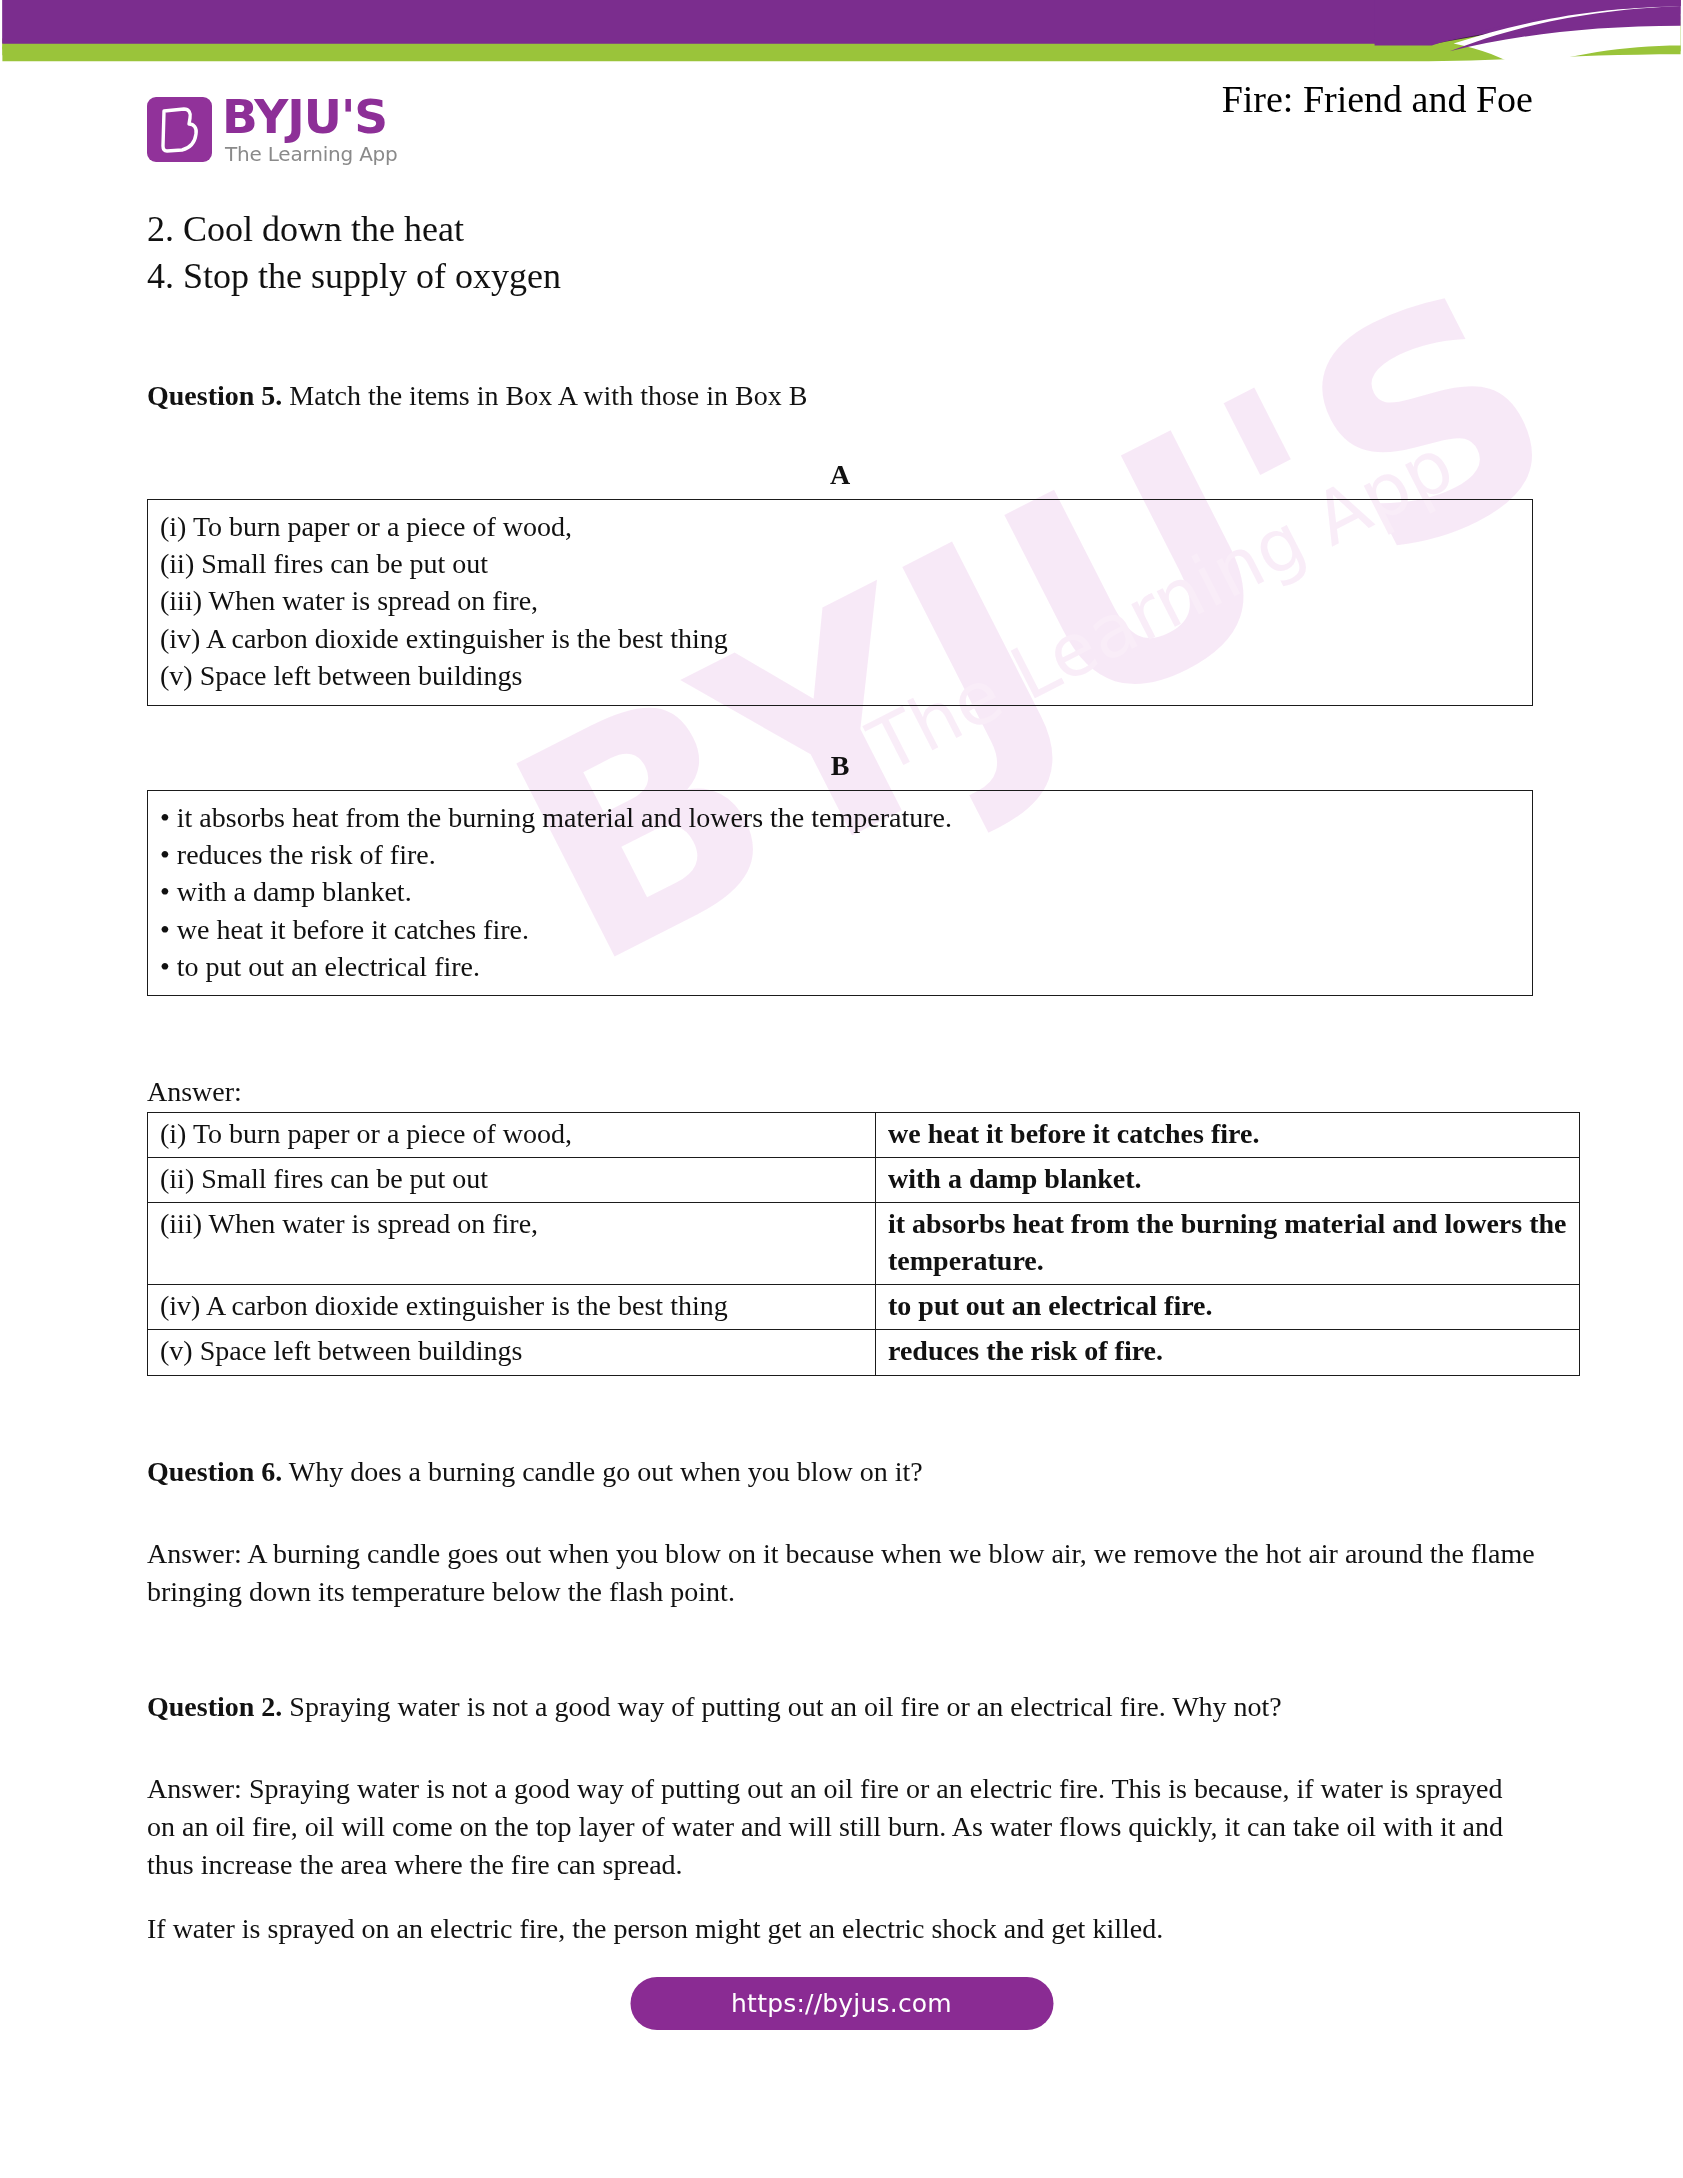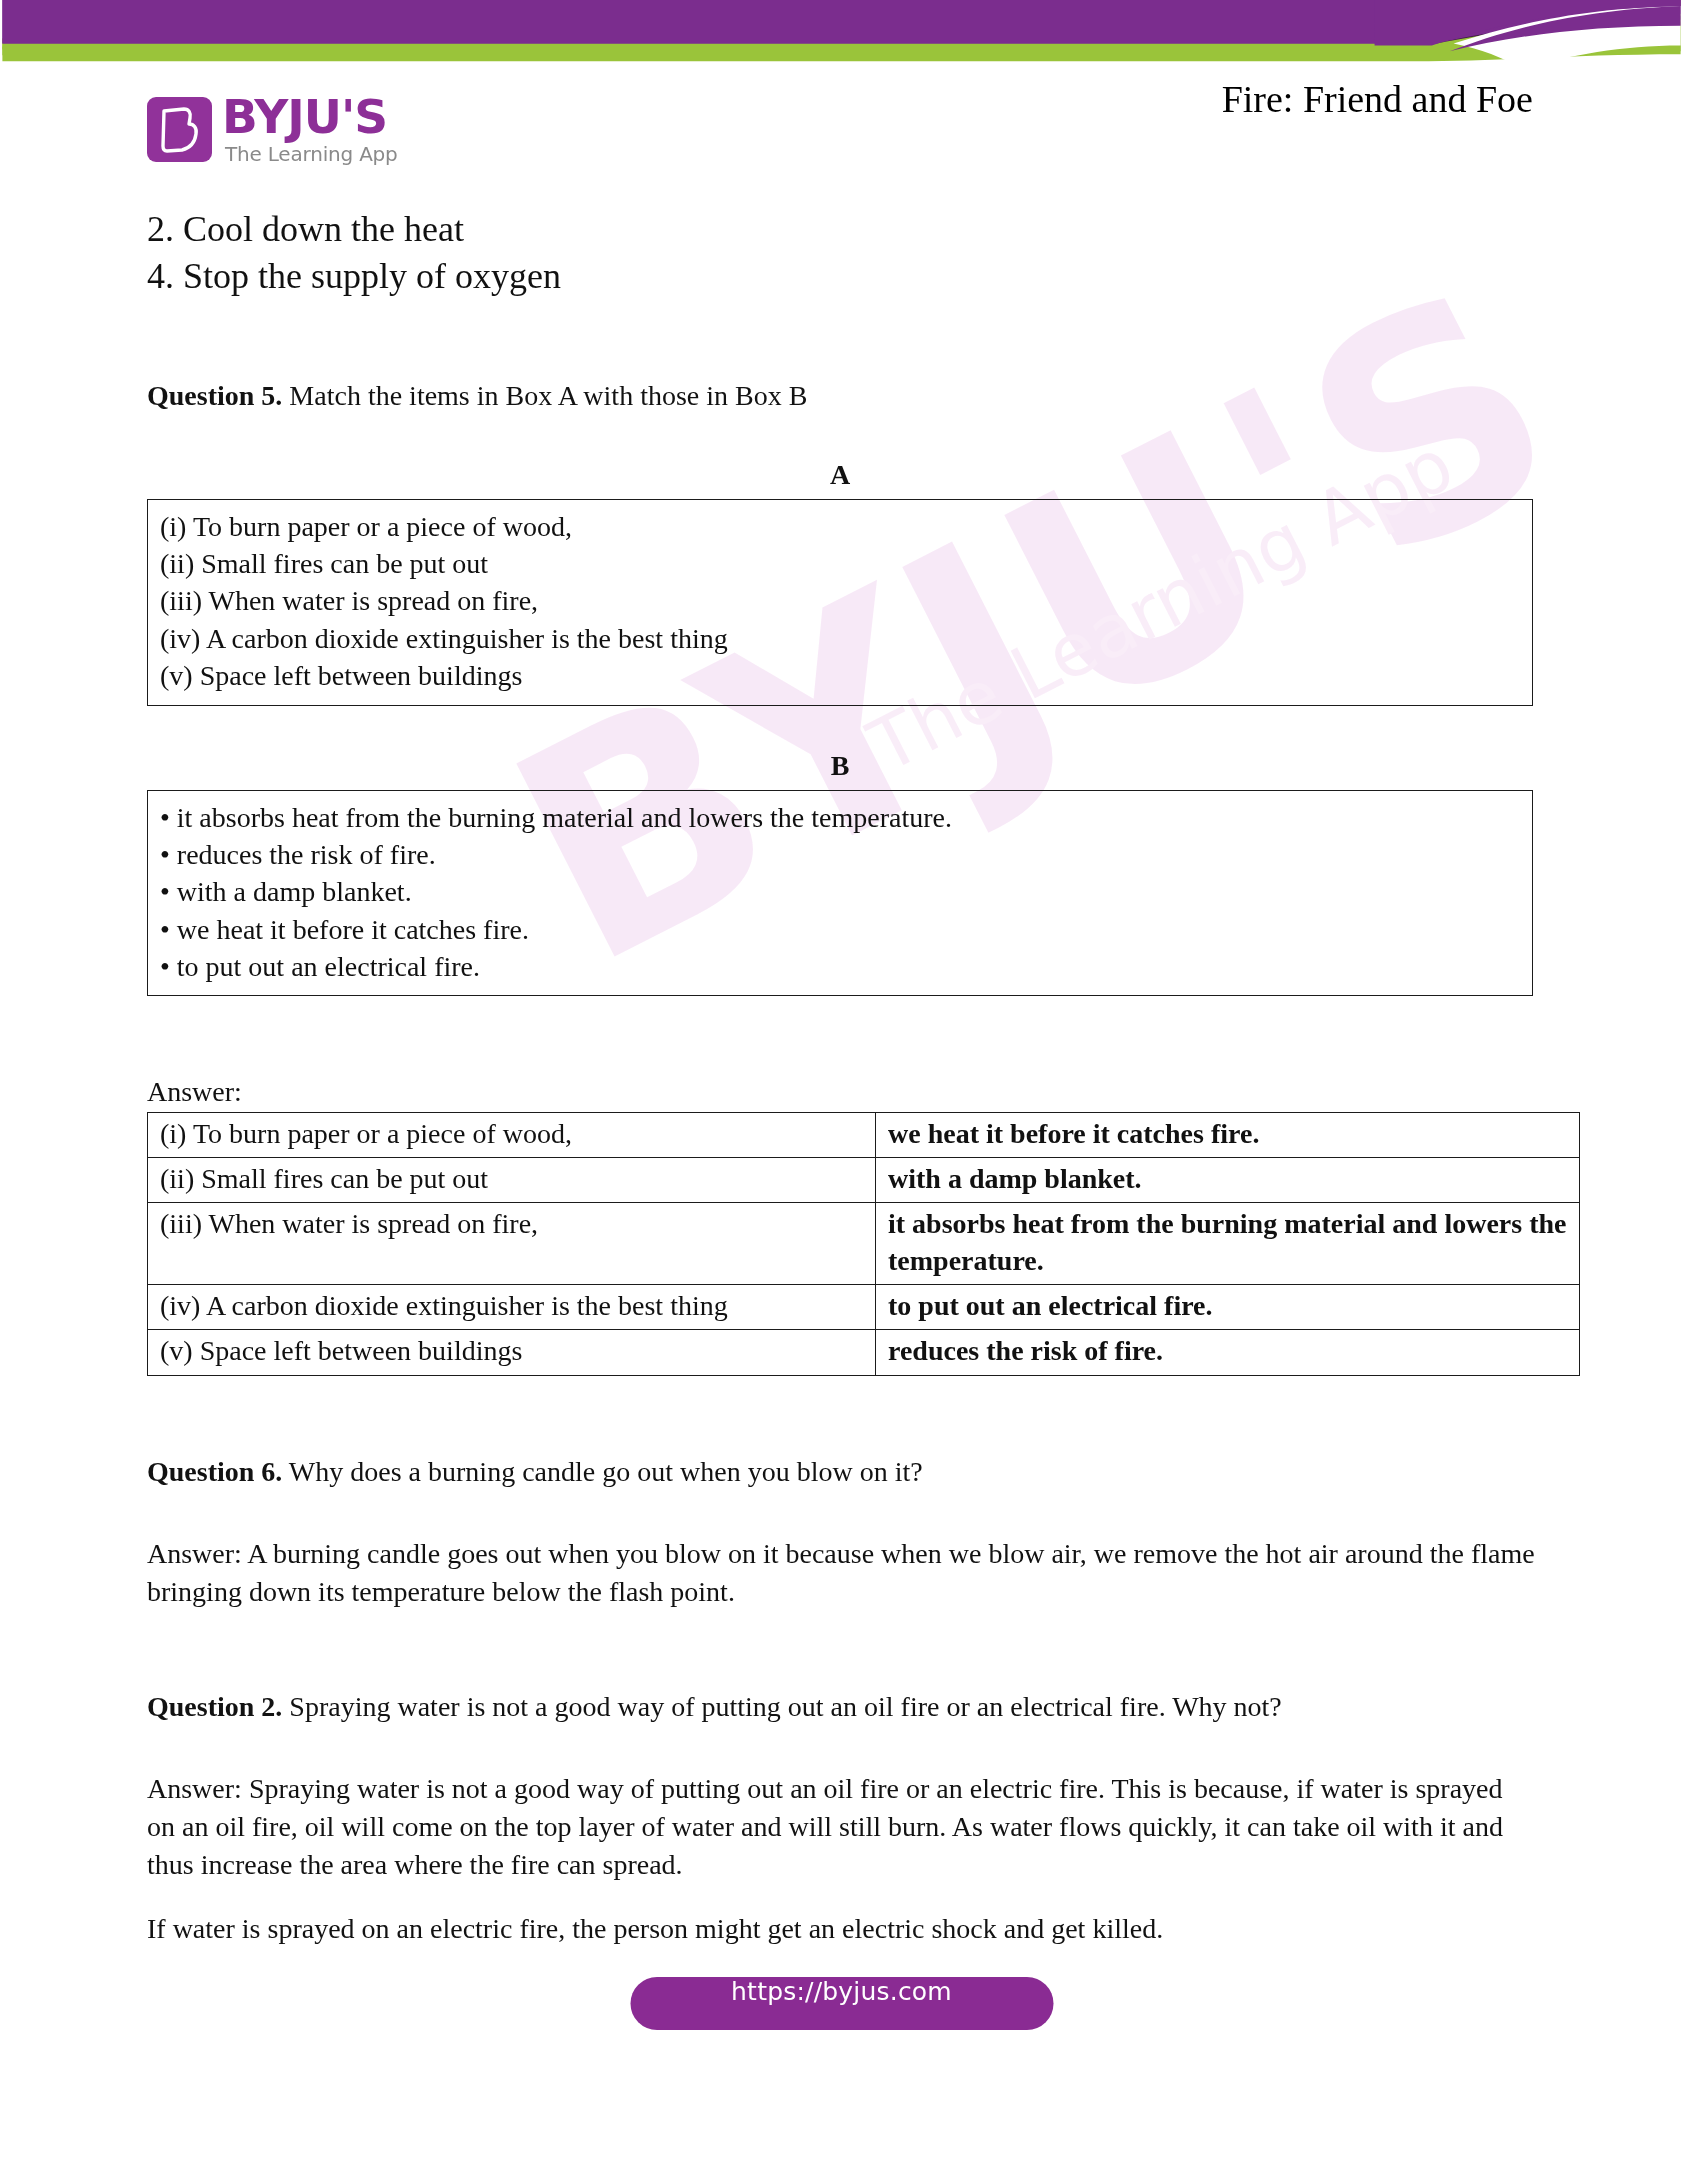--- a/index.html
+++ b/index.html
@@ -178,20 +178,21 @@
   #footer-button {
     position: absolute;
     left: 50%;
     transform: translateX(-50%);
     top: 1977px;
     width: 423px;
     height: 53px;
     background: #8a2b93;
     border-radius: 27px;
     display: flex;
+    align-items: center;
     justify-content: center;
   }
   #footer-button .url {
     font-family: "DejaVu Sans", sans-serif;
     font-size: 25px;
     color: #ffffff;
     letter-spacing: 0.2px;
   }
 </style>
 </head>

